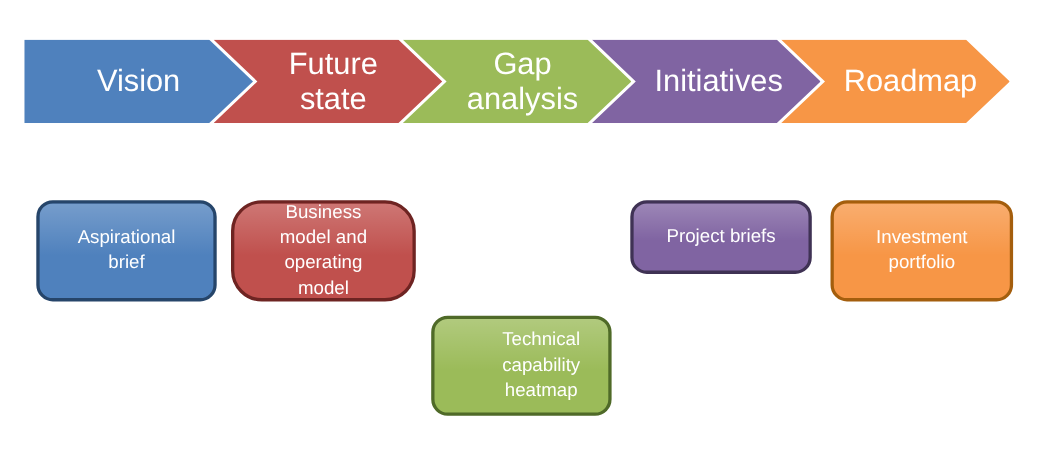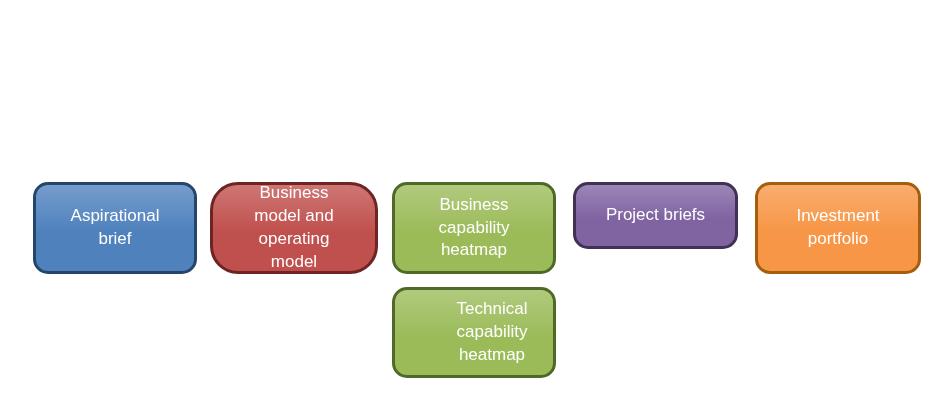--- a/index.html
+++ b/index.html
@@ -58,32 +58,46 @@
   .b3 { left:392px; top:182px; width:164px; height:92px; }
   .b4 { left:573px; top:182px; width:165px; height:67px; }
   .b5 { left:755px; top:182px; width:166px; height:92px; }
   .b6 { left:392px; top:287px; width:164px; height:91px;padding-left:36px; }
 </style>
 </head>
 <body>
 
 <div class="canvas">
 
+  <div class="chevrons">
+    <div class="chevron first" style="--fill: #4F81BD;">
+      <span class="chev-label">Vision</span>
+    </div>
+    <div class="chevron" style="--fill: #C0504D;">
+      <span class="chev-label">Future state</span>
+    </div>
+    <div class="chevron" style="--fill: #9BBB59;">
+      <span class="chev-label">Gap analysis</span>
+    </div>
+    <div class="chevron" style="--fill: #8064A2;">
+      <span class="chev-label">Initiatives</span>
+    </div>
+    <div class="chevron" style="--fill: #F79646;">
+      <span class="chev-label">Roadmap</span>
+    </div>
+  </div>
 
   <div class="box b1" style="--fill: #4F81BD; --edge: #26456A;">
     <span class="box-label">Aspirational brief</span>
   </div>
 
   <div class="box b2" style="--fill: #C0504D; --edge: #6E2422;">
     <span class="box-label">Business model and operating model</span>
   </div>
 
-  <div class="box b3" style="--fill: #9BBB59; --edge: #4F6A28;">
-    <span class="box-label">Business capability heatmap</span>
-  </div>
 
   <div class="box b4" style="--fill: #8064A2; --edge: #3F3254;">
     <span class="box-label">Project briefs</span>
   </div>
 
   <div class="box b5" style="--fill: #F79646; --edge: #A45E0D;">
     <span class="box-label">Investment portfolio</span>
   </div>
 
   <div class="box b6" style="--fill: #9BBB59; --edge: #4F6A28;">

